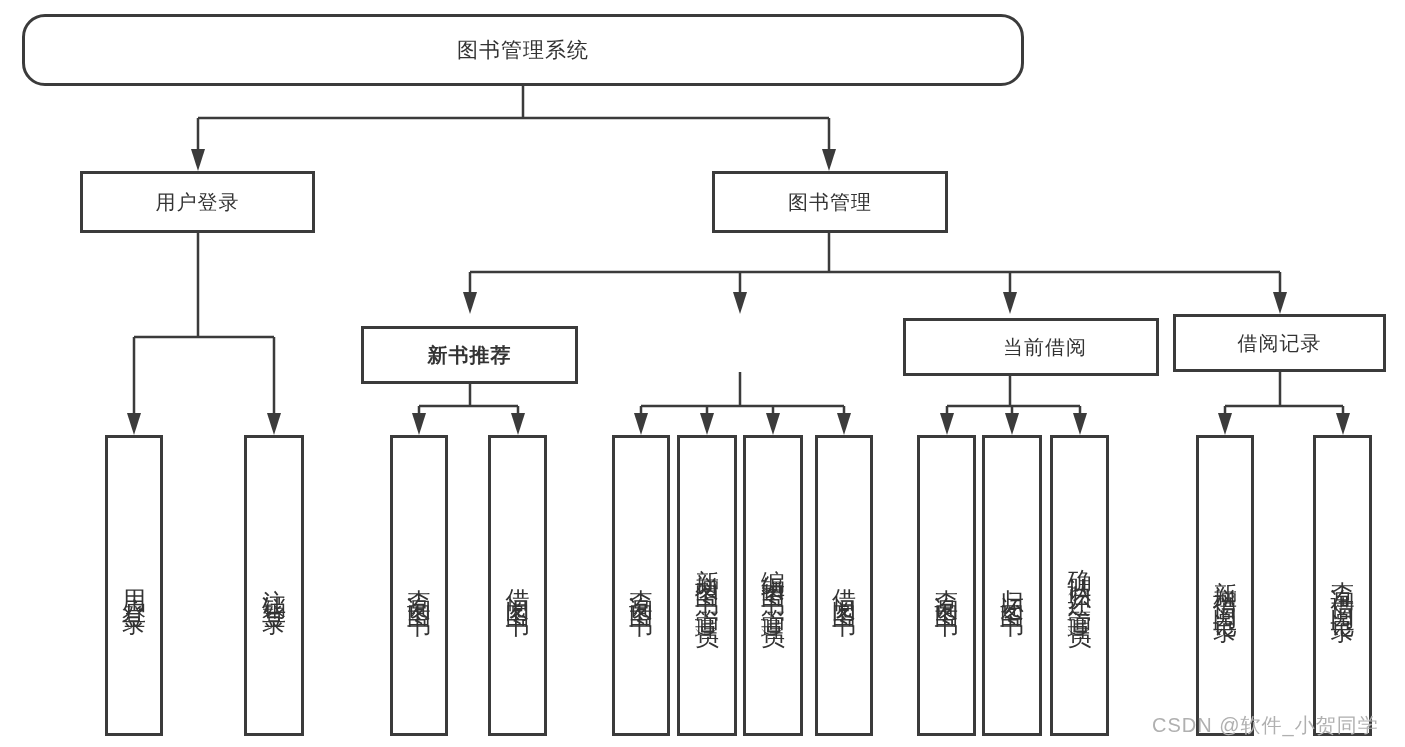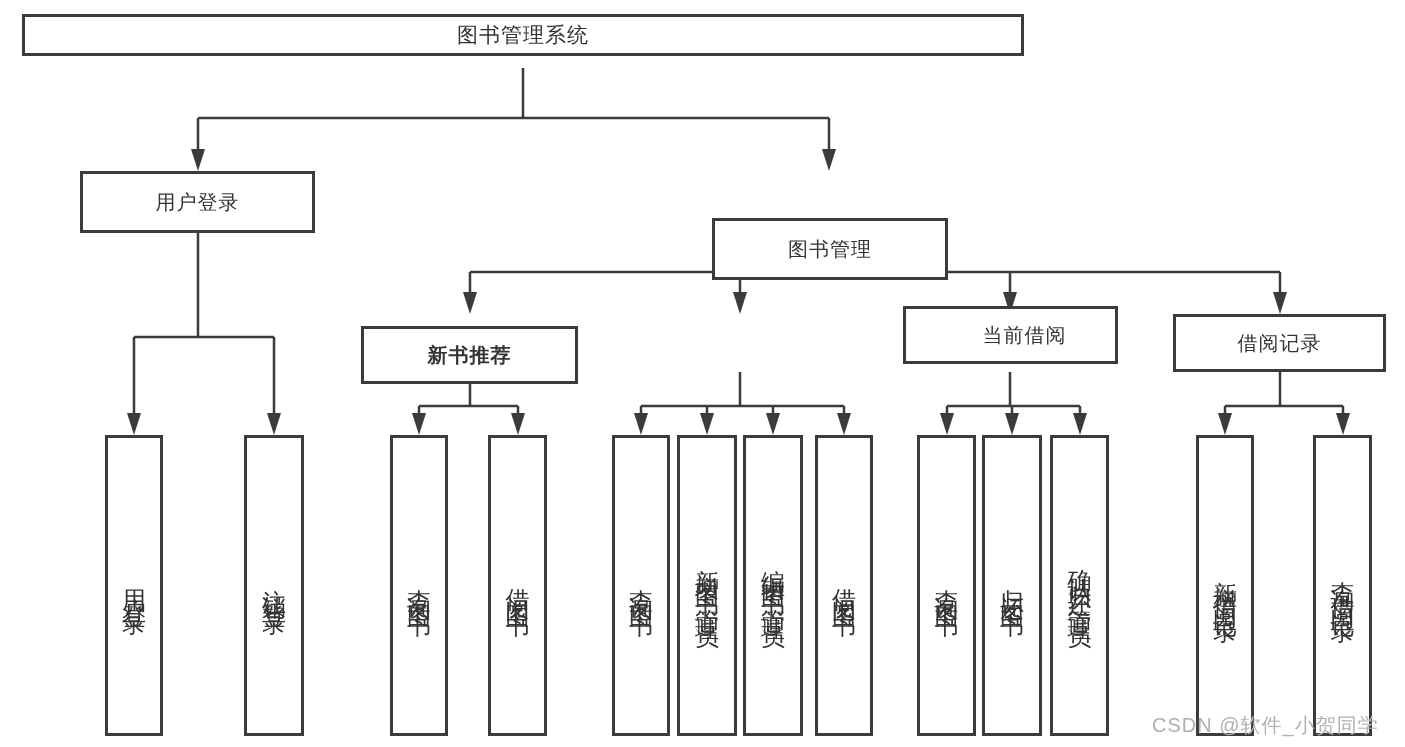--- a/index.html
+++ b/index.html
@@ -87,35 +87,35 @@
       <path d="M766 413 L780 413 L773 435 Z"></path>
       <path d="M837 413 L851 413 L844 435 Z"></path>
       <path d="M940 413 L954 413 L947 435 Z"></path>
       <path d="M1005 413 L1019 413 L1012 435 Z"></path>
       <path d="M1073 413 L1087 413 L1080 435 Z"></path>
       <path d="M1218 413 L1232 413 L1225 435 Z"></path>
       <path d="M1336 413 L1350 413 L1343 435 Z"></path>
     </g>
   </svg>
 
-  <div class="box root" style="left:22px; top:14px; width:1002px; height:42px;">
+  <div class="box root" style="left:22px; top:14px; width:1002px; height:72px;border-radius:23px;">
     <span class="hlabel">图书管理系统</span>
   </div>
 
   <div class="box" style="left:80px; top:171px; width:235px; height:62px;">
     <span class="hlabel">用户登录</span>
   </div>
-  <div class="box" style="left:712px; top:171px; width:236px; height:62px;margin-top:47px;">
+  <div class="box" style="left:712px; top:171px; width:236px; height:62px;">
     <span class="hlabel">图书管理</span>
   </div>
 
   <div class="box" style="left:361px; top:326px; width:217px; height:58px;font-weight:bold;">
     <span class="hlabel">新书推荐</span>
   </div>
-  <div class="box" style="left:903px; top:306px; width:215px; height:58px;padding-left:28px;">
+  <div class="box" style="left:903px; top:318px; width:256px; height:58px;padding-left:28px;">
     <span class="hlabel">当前借阅</span>
   </div>
   <div class="box" style="left:1173px; top:314px; width:213px; height:58px;">
     <span class="hlabel">借阅记录</span>
   </div>
 
   <div class="box leaf" style="left:105px; width:58px;">
     <span class="vlabel">用户登录</span>
   </div>
   <div class="box leaf" style="left:244px; width:60px;">

